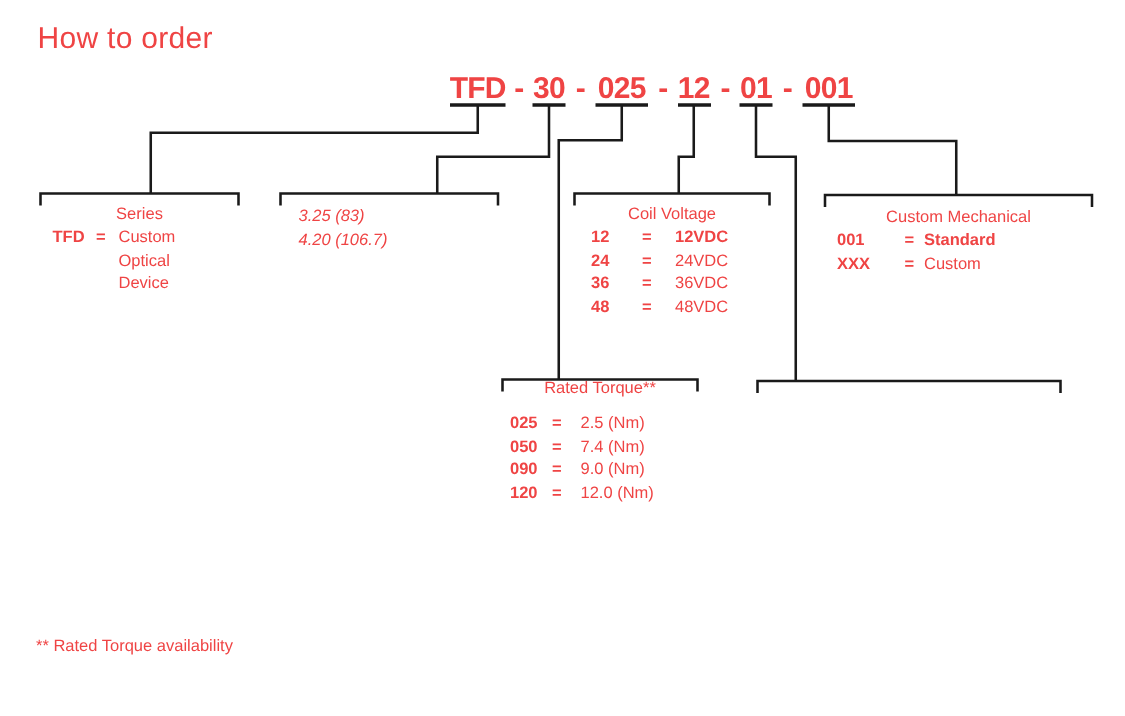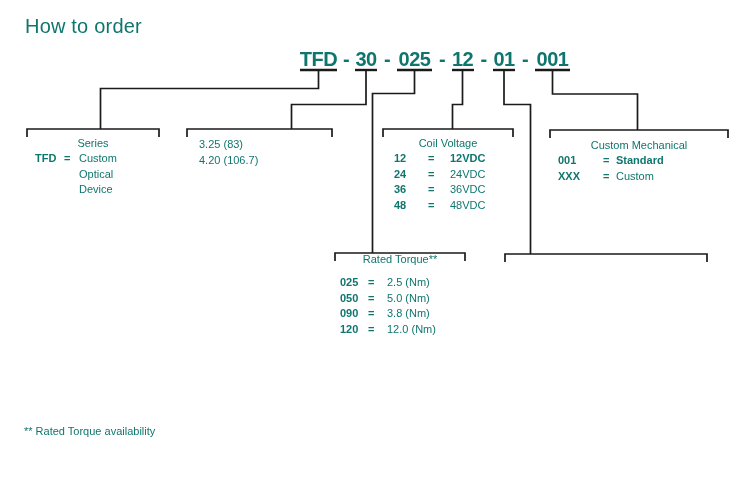--- a/index.html
+++ b/index.html
@@ -1,33 +1,33 @@
 <!DOCTYPE html>
 <html><head>
 <meta charset="utf-8">
 <style>
   html,body{margin:0;padding:0;background:#fff;}
   .canvas{
     position:relative;width:750px;height:477px;background:#ffffff;
-    font-family:"Liberation Sans", sans-serif;color:#0f766e;overflow:hidden;
+    font-family:"Liberation Sans", sans-serif;color:#ef4444;overflow:hidden;
   }
   .abs{position:absolute;}
   svg.lines{position:absolute;left:0;top:0;width:750px;height:477px;}
   svg.lines path{stroke:#1a1a1a;fill:none;}
   .pline{stroke-width:1.7px;}
   .uline{stroke-width:2.4px;}
   .title{font-size:20px;letter-spacing:.2px;}
   .pn-seg{font-weight:bold;font-size:20px;letter-spacing:-0.5px;transform:translateX(-50%);white-space:nowrap;}
   .boxtitle{font-weight:normal;font-size:11px;text-align:center;white-space:nowrap;}
   .rows{display:grid;font-size:11px;line-height:15.5px;white-space:nowrap;}
   .rows .code{font-weight:bold;}
   .rows .eq{font-weight:bold;}
   .rows .val{font-weight:normal;}
   .rows .sel{font-weight:bold;}
-  .plain{font-size:11px;line-height:15.5px;white-space:nowrap;}
+  .plain{font-size:11px;line-height:15.5px;white-space:nowrap;font-style:italic;}
   .foot{font-size:11px;line-height:19.5px;white-space:pre;}
 </style>
 </head>
 <body>
 
 <div class="canvas">
 
   <svg class="lines" aria-hidden="true">
 
     <path class="uline" d="M300,70 H337"></path>
@@ -119,24 +119,24 @@
   </div>
 
   <div>
     <div class="abs boxtitle" style="left:335px;top:253px;width:130px;">Rated Torque**</div>
     <div class="abs rows" style="left:340px;top:275px;grid-template-columns:28px 19px auto;">
       <div class="code">025</div>
       <div class="eq">=</div>
       <div class="val">2.5 (Nm)</div>
       <div class="code">050</div>
       <div class="eq">=</div>
-      <div class="val">5.0 (Nm)</div>
+      <div class="val">7.4 (Nm)</div>
       <div class="code">090</div>
       <div class="eq">=</div>
-      <div class="val">3.8 (Nm)</div>
+      <div class="val">9.0 (Nm)</div>
       <div class="code">120</div>
       <div class="eq">=</div>
       <div class="val">12.0 (Nm)</div>
     </div>
   </div>
 
 
   <div class="abs foot" style="left:24px;top:383px;">
     <div>** Rated Torque availability</div>
     

